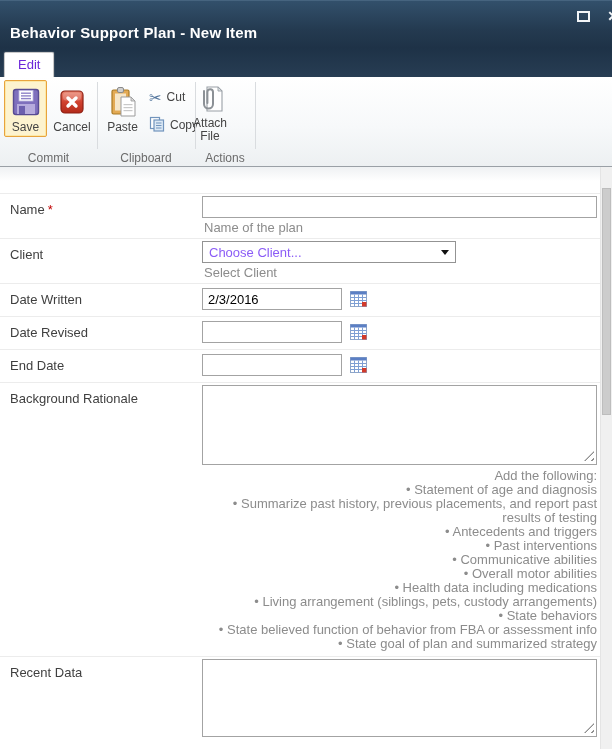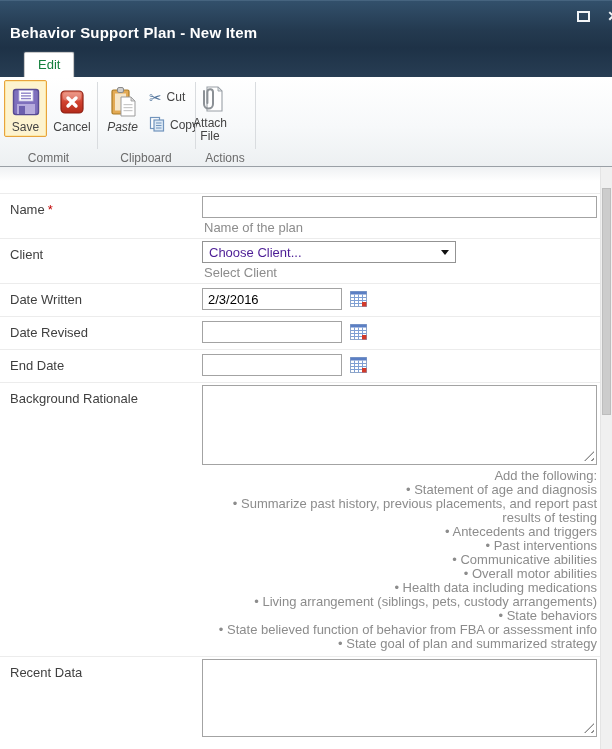--- a/index.html
+++ b/index.html
@@ -12,39 +12,39 @@
   .header {
     position:relative; height:77px;
     background:linear-gradient(180deg,#32506b 0%, #243a50 38%, #1e3247 62%, #273d53 100%);
     border-top:1px solid #46647f; box-sizing:border-box;
   }
   .title { position:absolute; left:10px; top:23px; color:#ffffff; font-size:15px; font-weight:bold; letter-spacing:.2px; }
   .win-icons { position:absolute; top:8px; right:0; height:16px; }
   .maximize-icon { position:absolute; right:22px; top:2px; width:9px; height:7px; border:2px solid #f2f5f8; background:transparent; }
   .close-icon { position:absolute; right:-7px; top:-1px; color:#f2f5f8; font-size:14px; font-weight:bold; }
   .edit-tab {
-    position:absolute; left:24px; bottom:0; background:#ffffff; color:#15803d;
+    position:absolute; left:4px; bottom:0; background:#ffffff; color:#6d28d9;
     font-size:13px; padding:4px 13px 5px; border:1px solid #c9c9c9; border-bottom:none;
     border-radius:2px 2px 0 0; box-shadow:0 0 0 1px rgba(255,255,255,.08);
   }
   
   .ribbon {
     position:relative; height:89px;
     background:linear-gradient(180deg,#ffffff 0%, #f7f9fa 55%, #edf0f2 100%);
     border-bottom:1px solid #9aa0a6; box-sizing:content-box;
   }
   .big-btn {
     position:absolute; top:3px; height:57px; display:flex; flex-direction:column; align-items:center;
     font-size:12px; color:#444; text-align:center; border:1px solid transparent; border-radius:2px; box-sizing:border-box;
   }
   .big-btn .bicon { height:36px; display:flex; align-items:center; justify-content:center; margin-top:3px; }
   .big-btn .blabel { line-height:13px; margin-top:1px; }
   .btn-save { left:4px; width:43px; background:#fdf3cf; border-color:#e8a33d; box-shadow:inset 0 0 0 1px #fce9a8; }
   .btn-cancel { left:50px; width:44px;align-items:center; }
-  .btn-paste { left:101px; width:43px;font-style:italic; }
+  .btn-paste { left:101px; width:43px; }
   .btn-attach { left:185px; width:50px; }
   .small-btn {
     position:absolute; left:146px; height:22px; display:flex; align-items:center; gap:5px;
     font-size:12px; color:#444; padding:0 3px;
   }
   .btn-cut { top:9px; }
   .btn-copy { top:37px; }
   .cut-glyph { font-size:15px; color:#51749c; line-height:15px; }
   .vdiv { position:absolute; top:5px; bottom:17px; width:1px; background:#d9dcdf; }
   .vdiv1 { left:97px; } .vdiv2 { left:195px; } .vdiv3 { left:255px; }
@@ -69,21 +69,21 @@
     font:13px "Liberation Sans",sans-serif; padding:2px 4px; outline:none;
   }
   .date-wrap { display:flex; align-items:center; gap:8px; padding:2px 0 3px; }
   .date-input {
     width:140px; box-sizing:border-box; height:22px; border:1px solid #a3a3a3;
     font:13px "Liberation Sans",sans-serif; padding:10px 5px; outline:none;
   }
   .cal-btn { display:inline-flex; cursor:pointer; }
   .select-box {
     position:relative; width:254px; height:22px; box-sizing:border-box; border:1px solid #939393;
-    background:#fff; display:flex; align-items:center; font-size:13px; color:#4c1d95;
+    background:#fff; display:flex; align-items:center; font-size:13px; color:#8b5cf6;
     padding:0 20px 0 6px; cursor:default;
   }
   .select-arrow { position:absolute; right:6px; top:8px; width:0; height:0;
     border-left:4px solid transparent; border-right:4px solid transparent; border-top:5px solid #111; }
   .ta-wrap { position:relative; }
   .ta {
     display:block; width:100%; box-sizing:border-box; border:1px solid #a3a3a3; resize:none;
     font:13px "Liberation Sans",sans-serif; padding:3px 4px; outline:none;
   }
   .ta-bg { height:80px; } .ta-recent { height:78px; }

